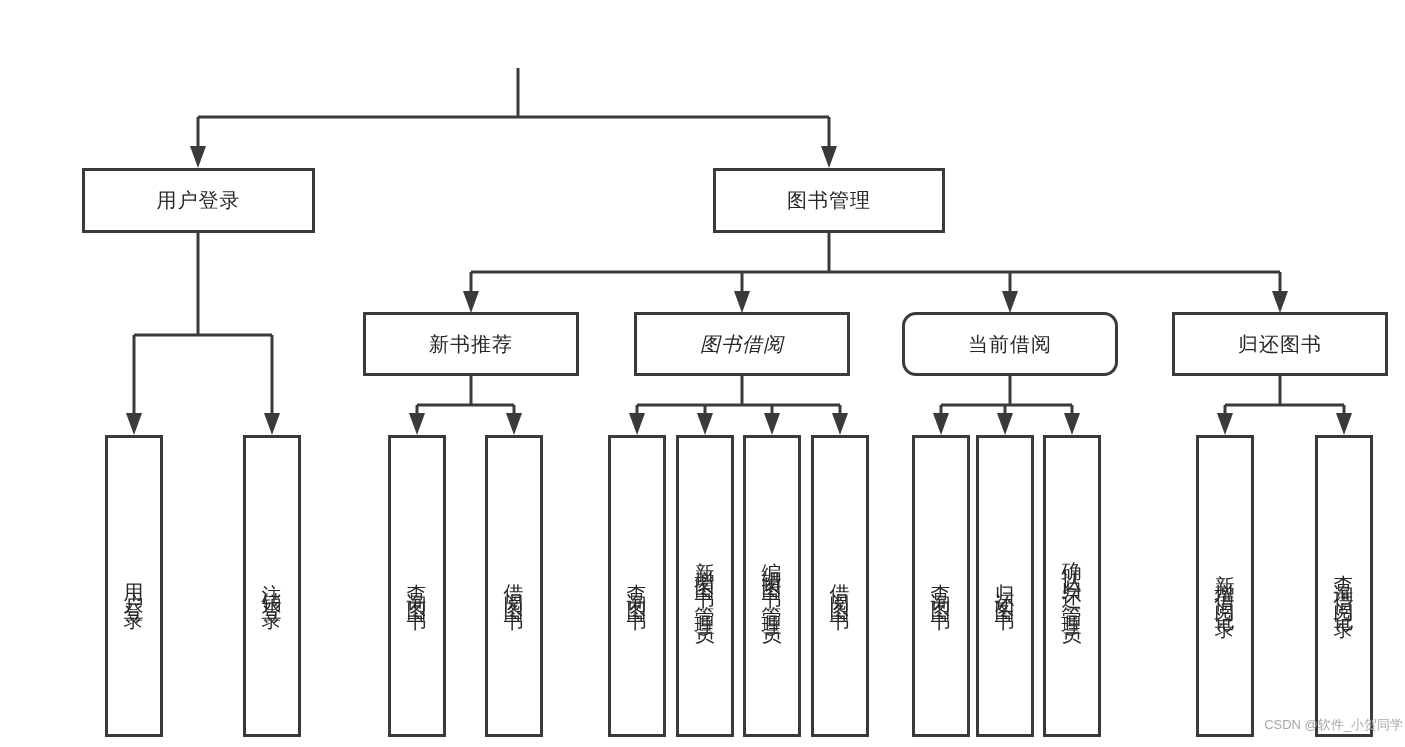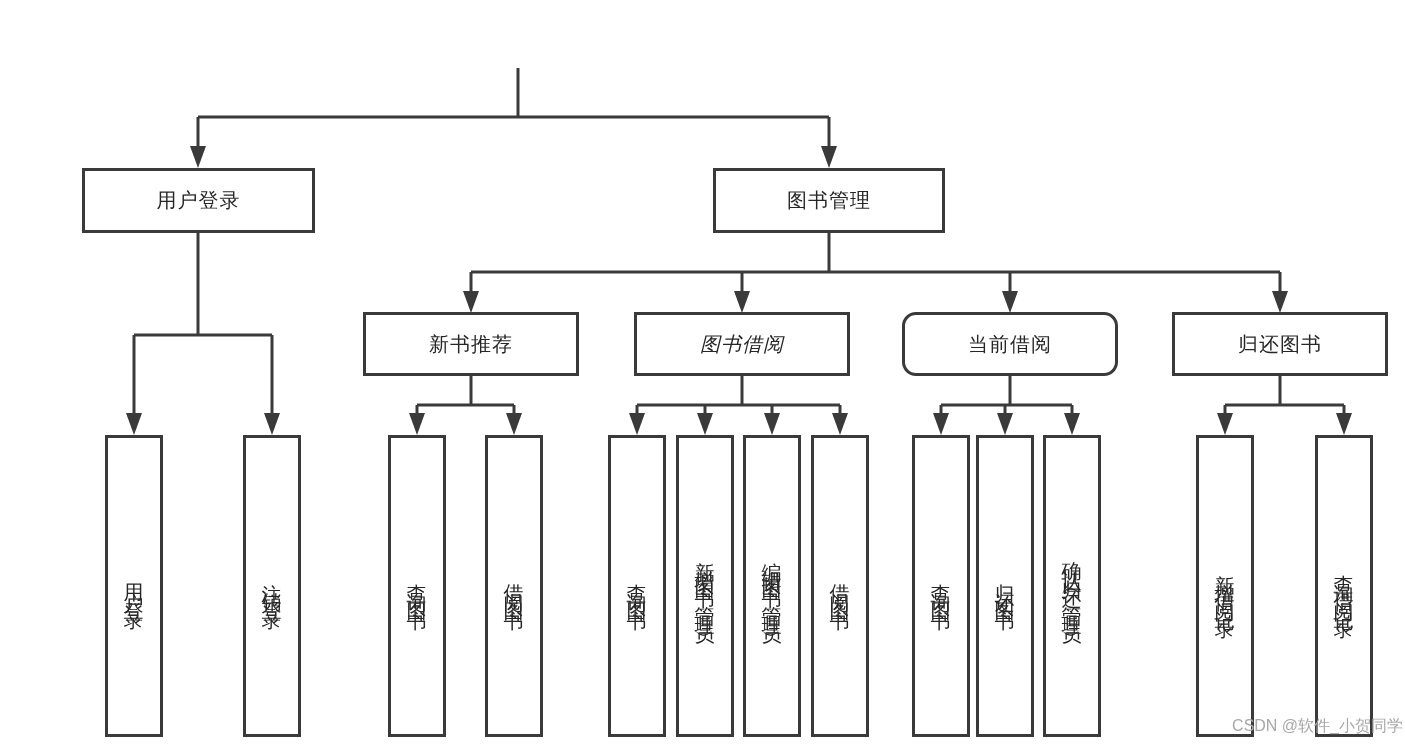--- a/index.html
+++ b/index.html
@@ -58,21 +58,21 @@
     font-size: 20px;
     writing-mode: vertical-rl;
     text-orientation: mixed;
     letter-spacing: 9px;
     line-height: 1;
   }
   .watermark {
     position: absolute;
     top: 716px;
     right: 2px;
-    font-size: 16px;
+    font-size: 13px;
     color: var(--watermark);
     white-space: nowrap;
     z-index: 5;
   }
 </style>
 </head>
 <body>
 
 <div class="stage">
 

